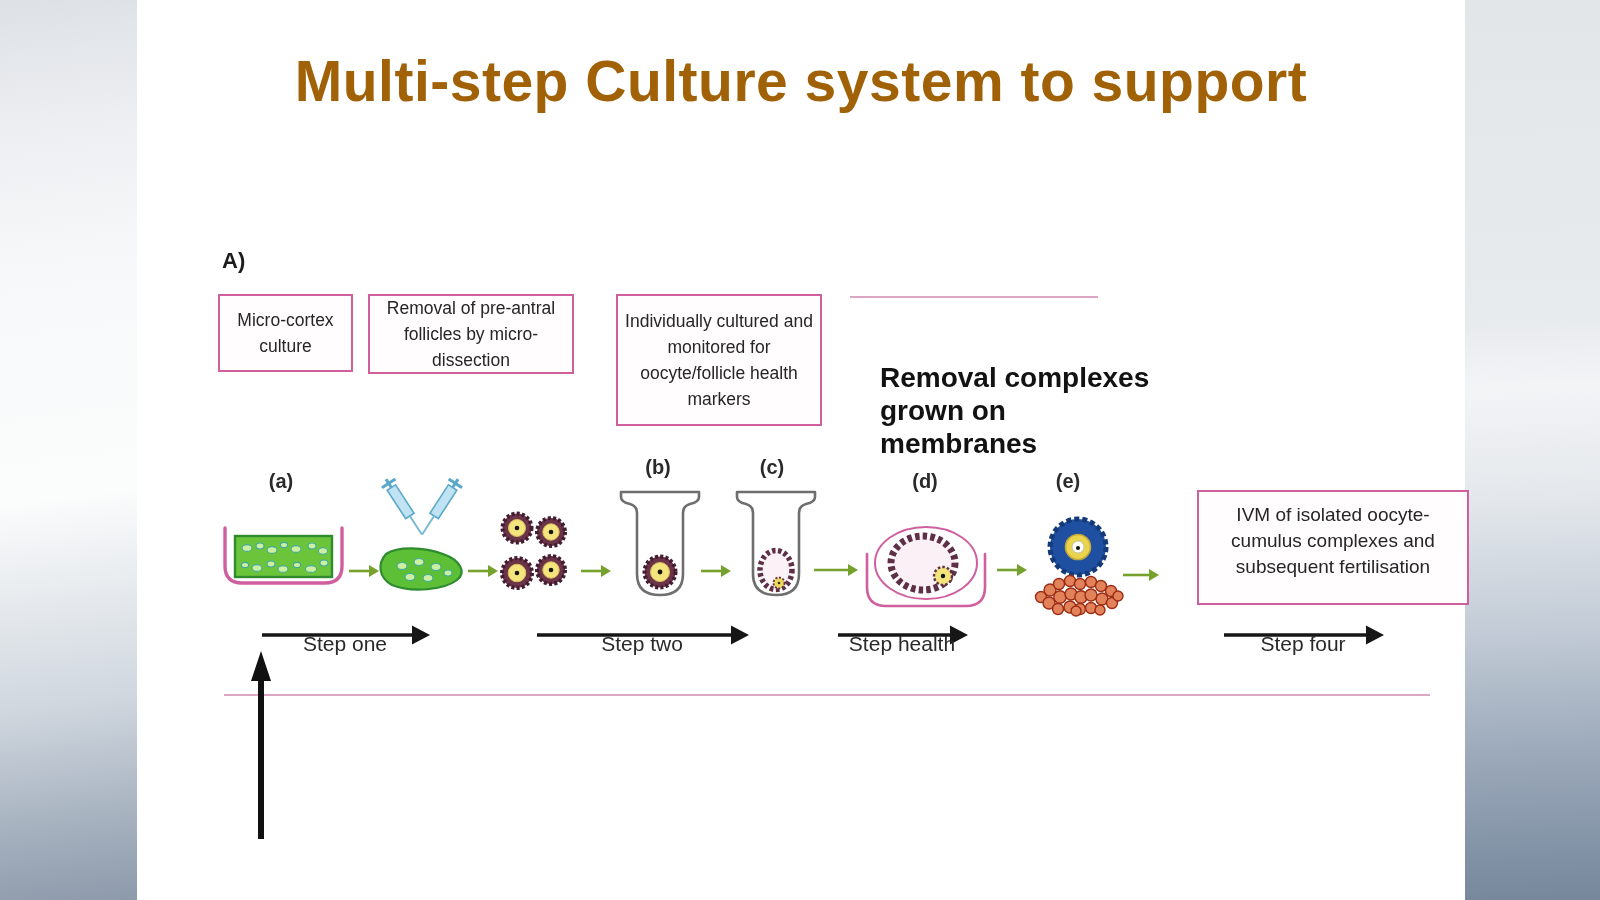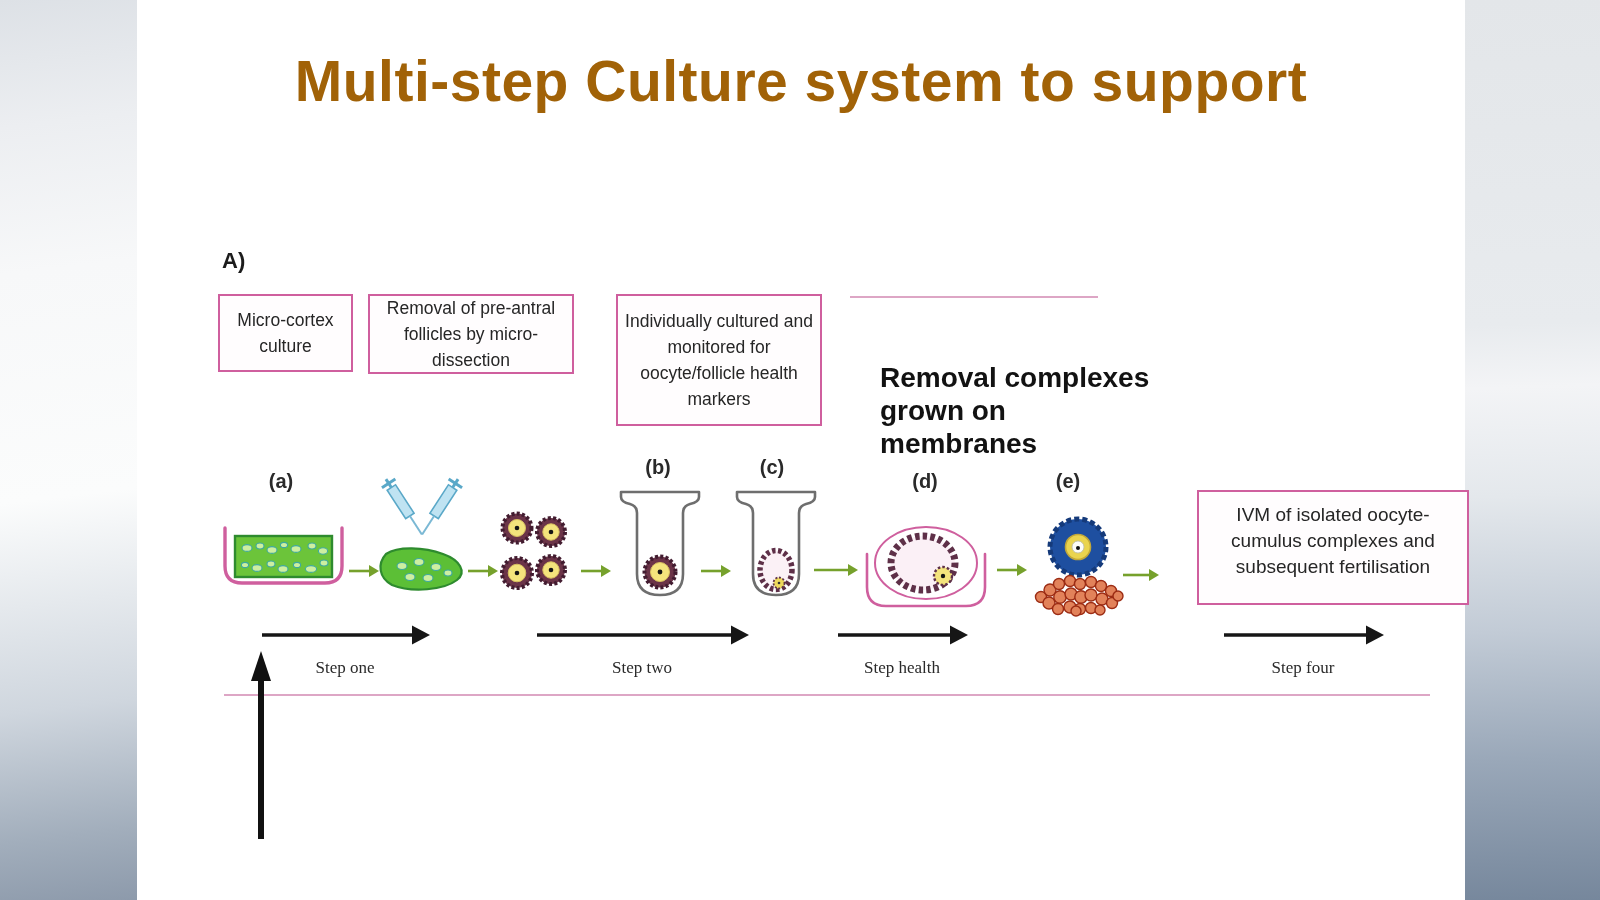--- a/index.html
+++ b/index.html
@@ -37,21 +37,21 @@
   .ivm-box{left:1165px;top:490px;width:272px;height:115px;font-size:19px;align-items:flex-start;padding-top:10px;margin-left:32px;}
   
   .pink-line{background:#dda6c5;height:2px;}
   .line-top{left:850px;top:296px;width:248px;}
   .line-bottom{left:224px;top:694px;width:1206px;}
   
   .membrane-note{left:880px;top:361px;font-size:28px;font-weight:bold;color:#121212;line-height:33px;}
   
   .stage{font-size:20px;font-weight:bold;color:#2a2a2a;width:40px;text-align:center;}
   
-  .step-label{font-size:17px;color:#2a2a2a;text-align:center;top:658px;font-family:Liberation Serif, serif;}
+  .step-label{font-size:21px;color:#2a2a2a;text-align:center;top:632px;}
   .activation-label{left:184px;top:842px;font-size:35px;color:#111;}
   svg{display:block;}
 </style>
 </head>
 <body>
 
 <div id="screen">
 
   <div class="abs bg-left"></div>
   <div class="abs bg-right"></div>

